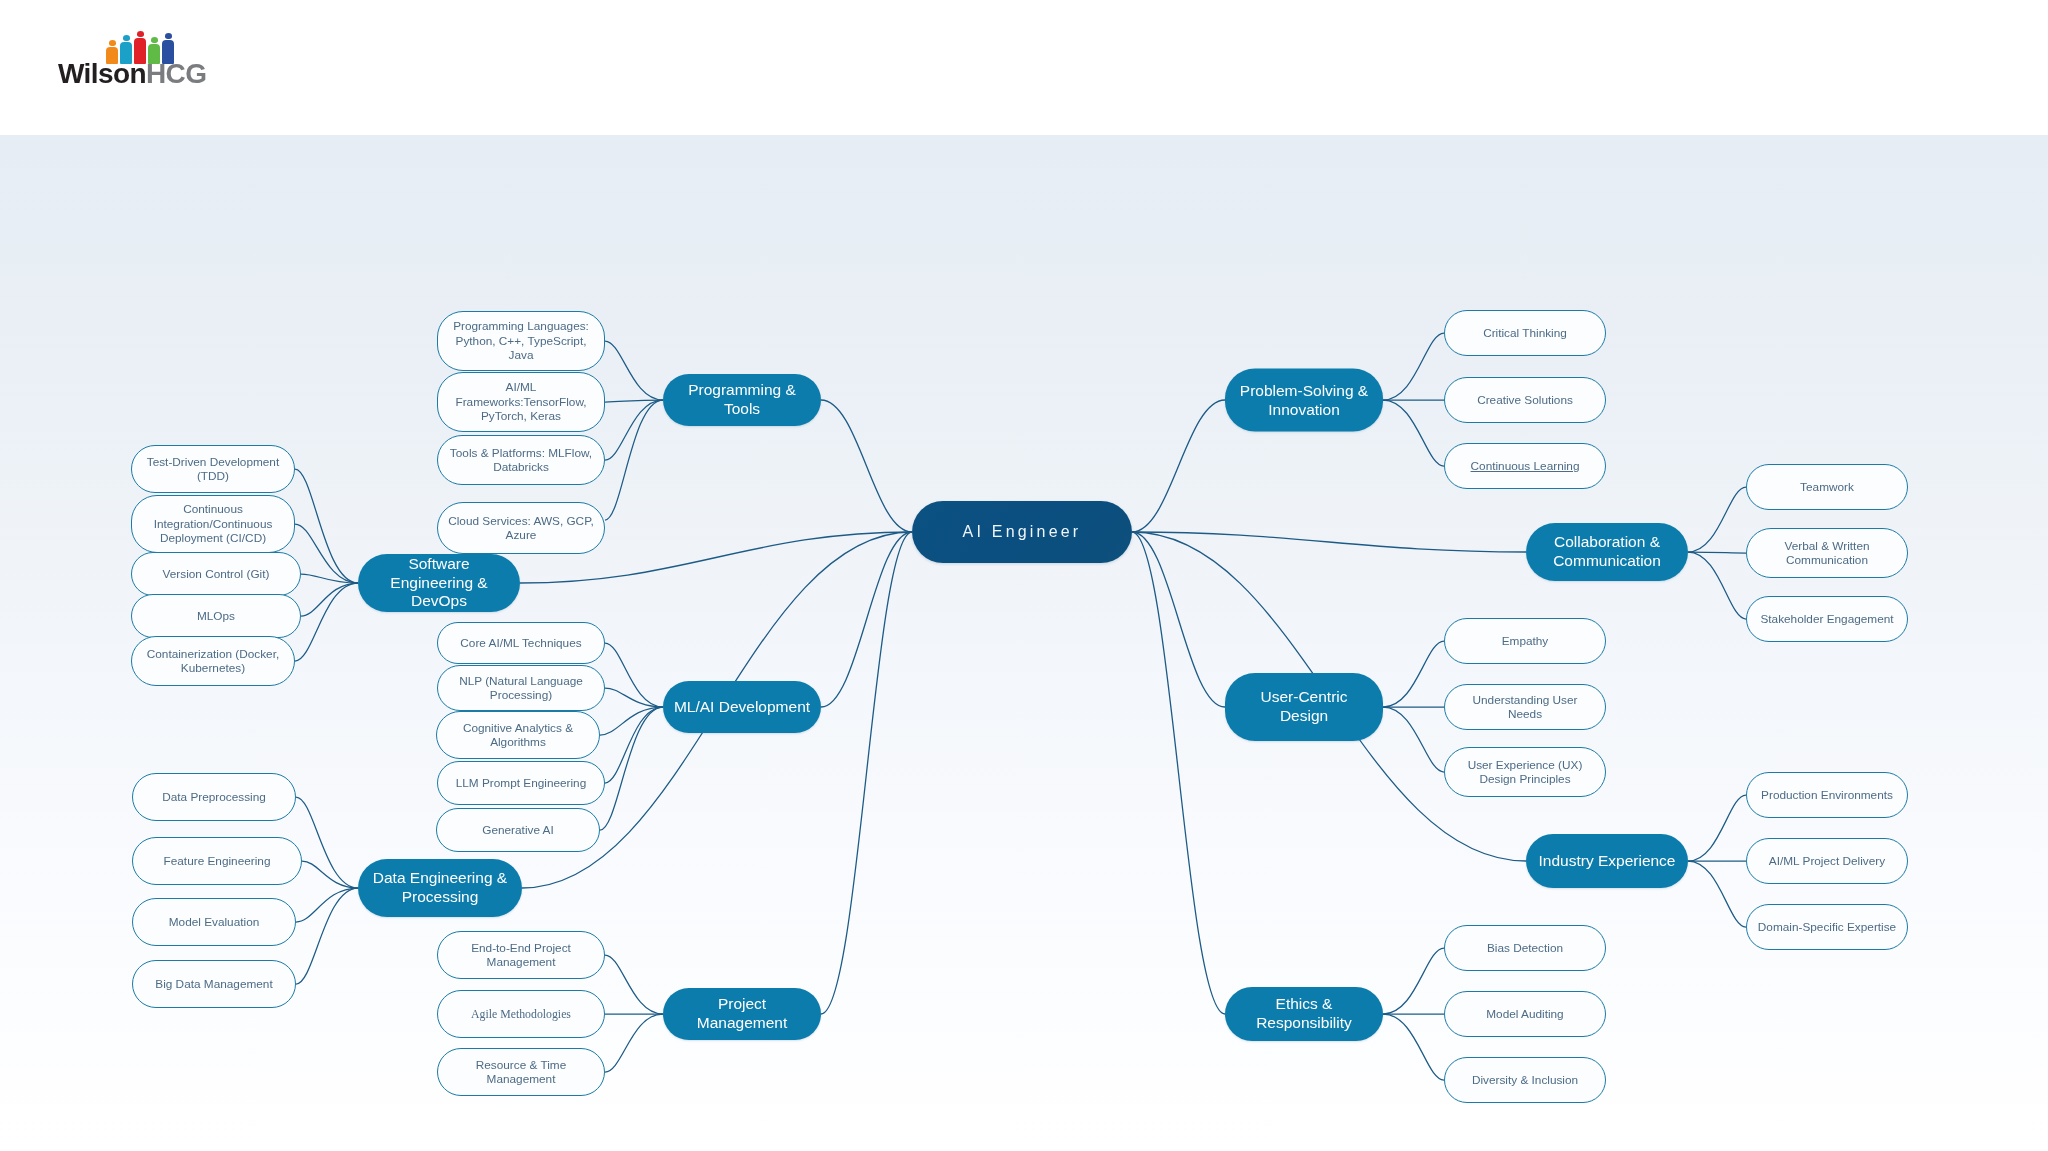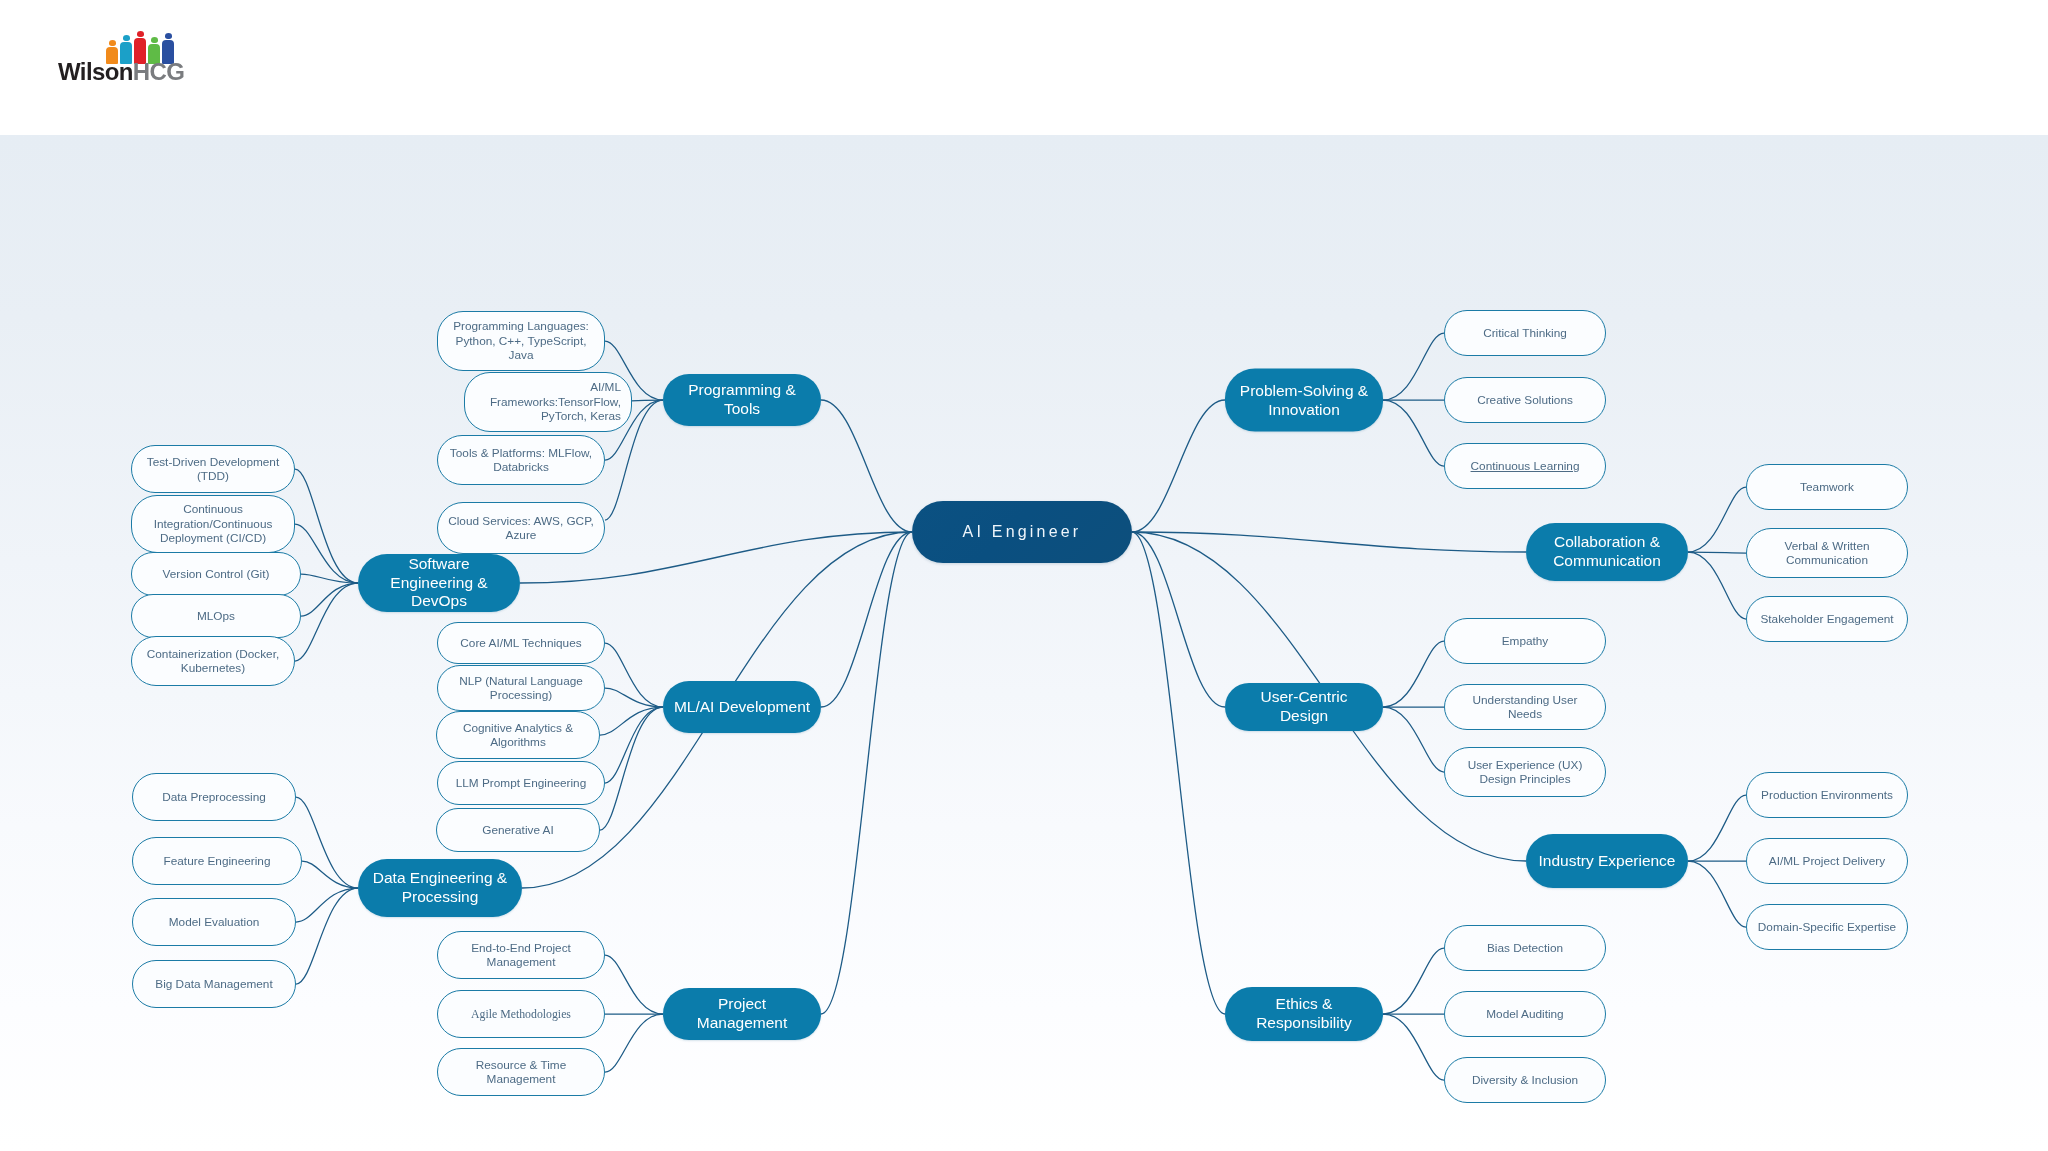--- a/index.html
+++ b/index.html
@@ -39,21 +39,21 @@
   .fig .head {
     width:7px; height:6px; border-radius:50% 50% 40% 40%;
     margin:0 auto 1px auto;
   }
   .fig .body {
     width:12px; border-radius:4px 4px 1px 1px;
   }
   #logo-wordmark {
     position:absolute;
     left:0; top:24px;
-    font-size:24px;
+    font-size:28px;
     font-weight:700;
     letter-spacing:-0.6px;
     white-space:nowrap;
   }
   #logo-wordmark .w1 { color:#231f20; }
   #logo-wordmark .w2 { color:#7a7c7f; }
   
   #canvas {
     position:absolute;
     left:0; top:135px;
@@ -190,21 +190,21 @@
     <div id="nodes">
         <div class="node root" style="left: 1022px; top: 397px; width: 220px; height: 62px;">
           <span>AI Engineer</span>
         </div>
         <div class="node branch" style="left: 742px; top: 265px; width: 158px; height: 52px;">
           <span>Programming &amp; Tools</span>
         </div>
         <div class="node leaf" style="left: 521px; top: 206px; width: 168px; height: 60px;">
           <span>Programming Languages: Python, C++, TypeScript, Java</span>
         </div>
-        <div class="node leaf" style="left: 548px; top: 267px; width: 168px; height: 60px; text-align: right;">
+        <div class="node leaf" style="left: 521px; top: 267px; width: 168px; height: 60px;">
           <span>AI/ML Frameworks:TensorFlow, PyTorch, Keras</span>
         </div>
         <div class="node leaf" style="left: 521px; top: 325px; width: 168px; height: 50px;">
           <span>Tools &amp; Platforms: MLFlow, Databricks</span>
         </div>
         <div class="node leaf" style="left: 521px; top: 385px; width: 168px; height: 52px; margin-top: 8px;">
           <span>Cloud Services: AWS, GCP, Azure</span>
         </div>
         <div class="node branch" style="left: 439px; top: 448px; width: 162px; height: 58px;">
           <span>Software Engineering &amp; DevOps</span>
@@ -286,21 +286,21 @@
         </div>
         <div class="node leaf" style="left: 1827px; top: 352px; width: 162px; height: 46px;">
           <span>Teamwork</span>
         </div>
         <div class="node leaf" style="left: 1827px; top: 418px; width: 162px; height: 50px;">
           <span>Verbal &amp; Written Communication</span>
         </div>
         <div class="node leaf" style="left: 1827px; top: 484px; width: 162px; height: 46px;">
           <span>Stakeholder Engagement</span>
         </div>
-        <div class="node branch" style="left: 1304px; top: 572px; width: 158px; height: 48px;">
+        <div class="node branch" style="left: 1304px; top: 572px; width: 158px; height: 68px;">
           <span>User-Centric Design</span>
         </div>
         <div class="node leaf" style="left: 1525px; top: 506px; width: 162px; height: 46px;">
           <span>Empathy</span>
         </div>
         <div class="node leaf" style="left: 1525px; top: 572px; width: 162px; height: 46px;">
           <span>Understanding User Needs</span>
         </div>
         <div class="node leaf" style="left: 1525px; top: 637px; width: 162px; height: 50px;">
           <span>User Experience (UX) Design Principles</span>

